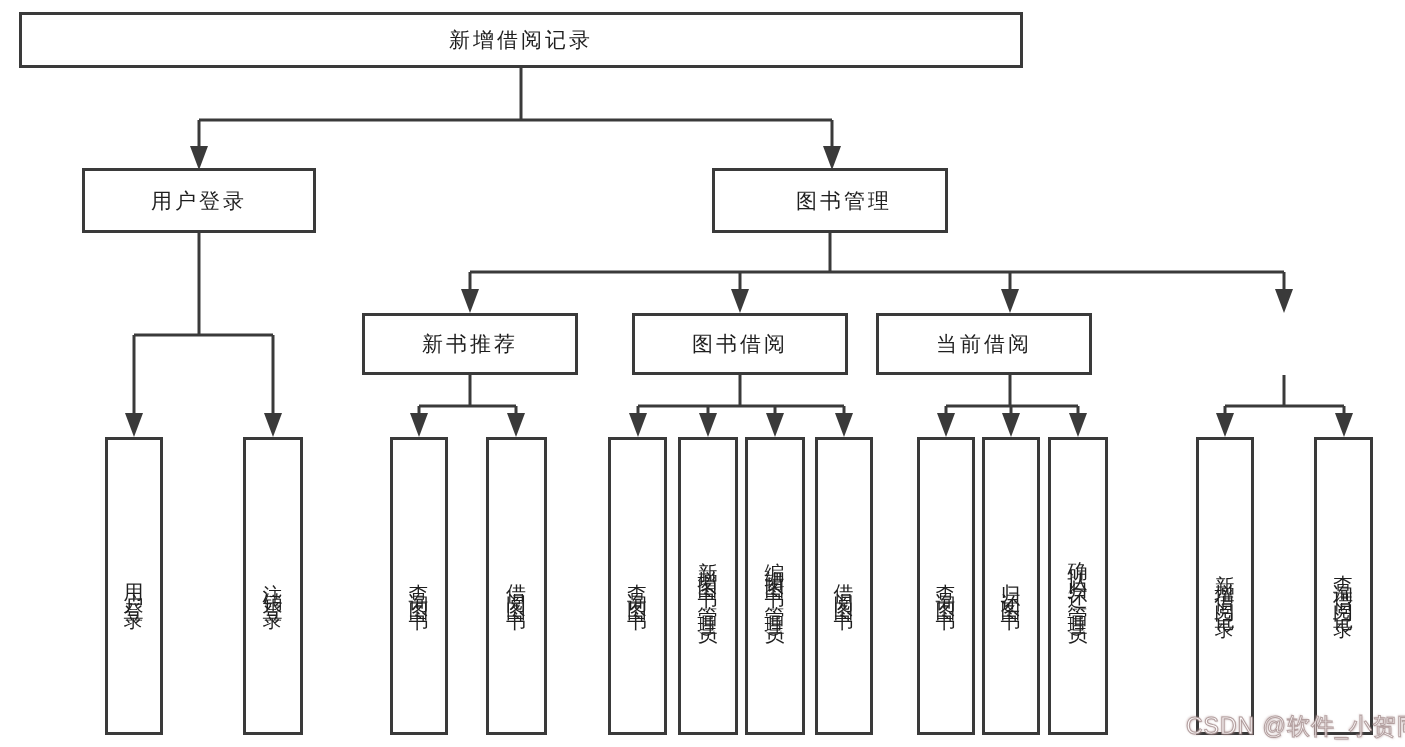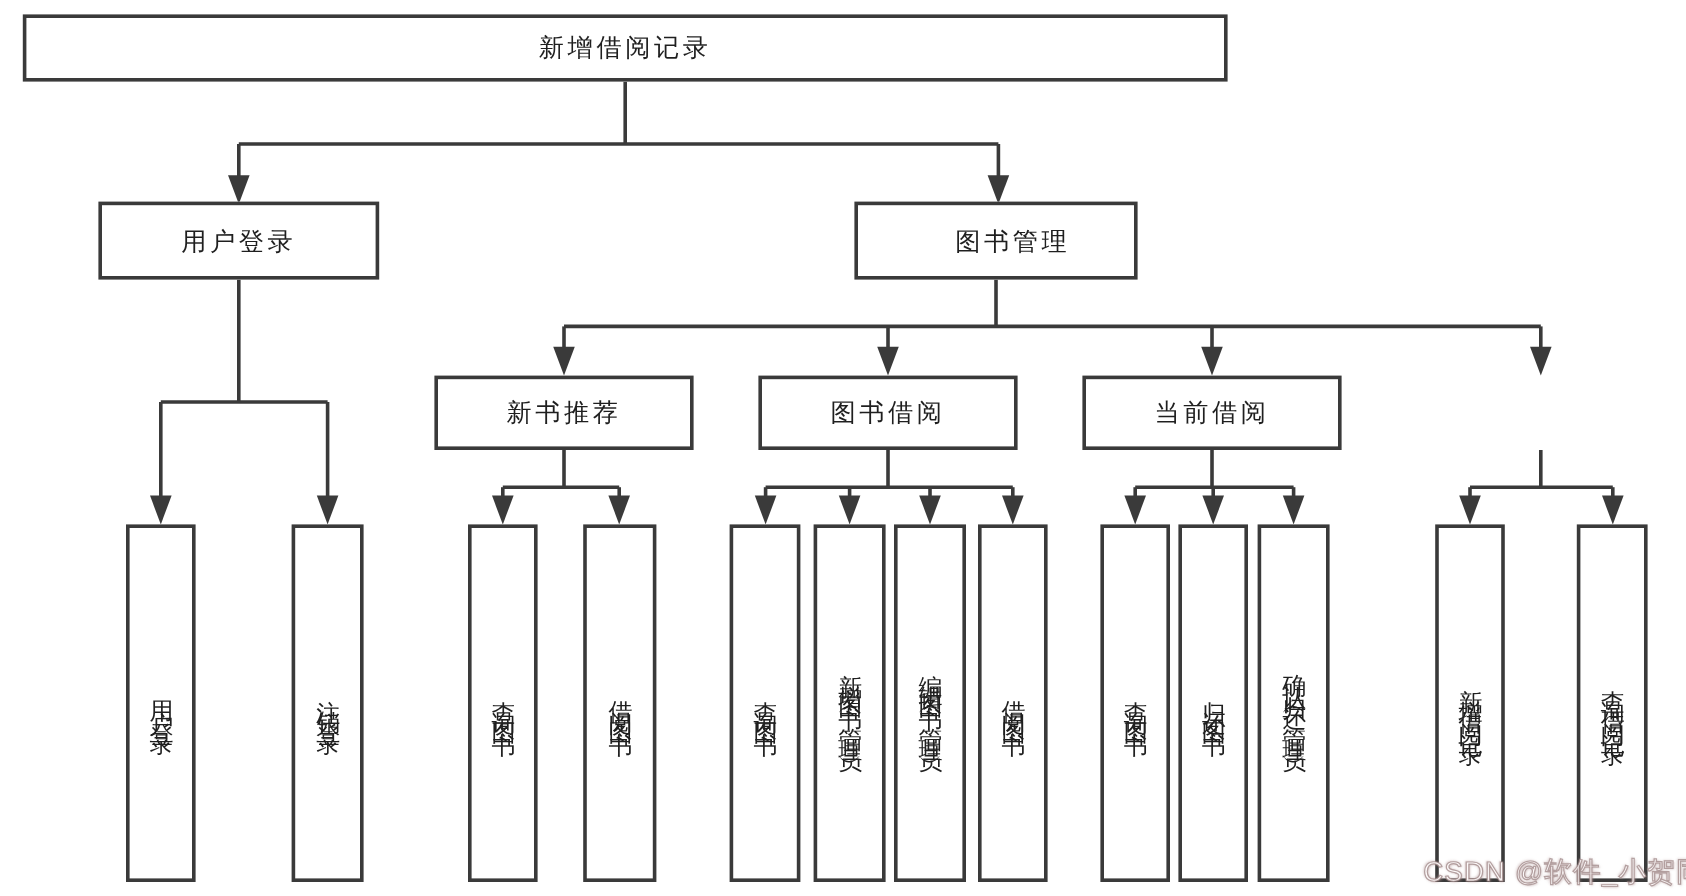--- a/index.html
+++ b/index.html
@@ -160,21 +160,21 @@
   <div class="node" style="left:712px; top:168px; width:236px; height:65px;padding-left:28px;">
     <span class="lbl">图书管理</span>
   </div>
 
   <div class="node" style="left:632px; top:313px; width:216px; height:62px;">
     <span class="lbl">图书借阅</span>
   </div>
   <div class="node" style="left:362px; top:313px; width:216px; height:62px;">
     <span class="lbl">新书推荐</span>
   </div>
-  <div class="node" style="left:902px; top:313px; width:216px; height:62px;">
+  <div class="node" style="left:876px; top:313px; width:216px; height:62px;">
     <span class="lbl">当前借阅</span>
   </div>
 
   <div class="node vert" style="left:105px; top:437px; width:58px; height:298px;">
     <span class="lbl">用户登录</span>
   </div>
   <div class="node vert" style="left:243px; top:437px; width:60px; height:298px;">
     <span class="lbl">注销登录</span>
   </div>
 

